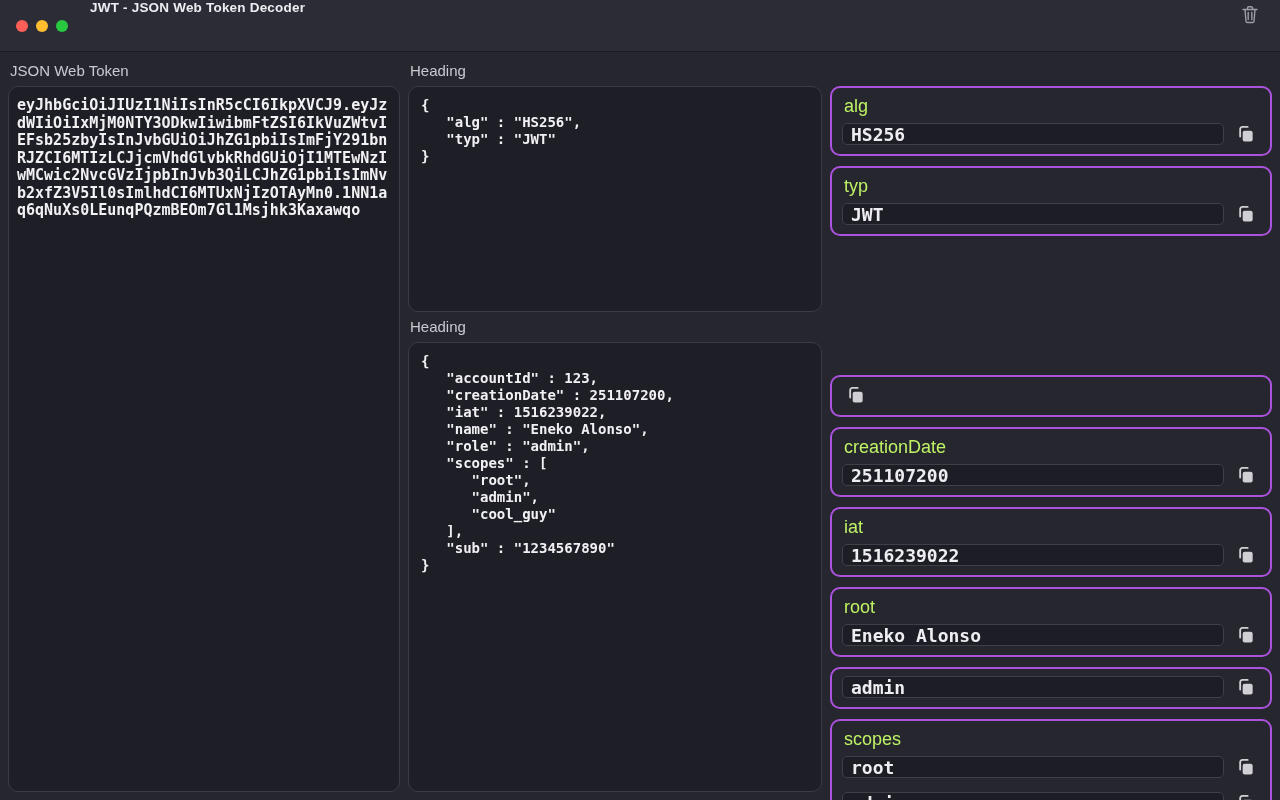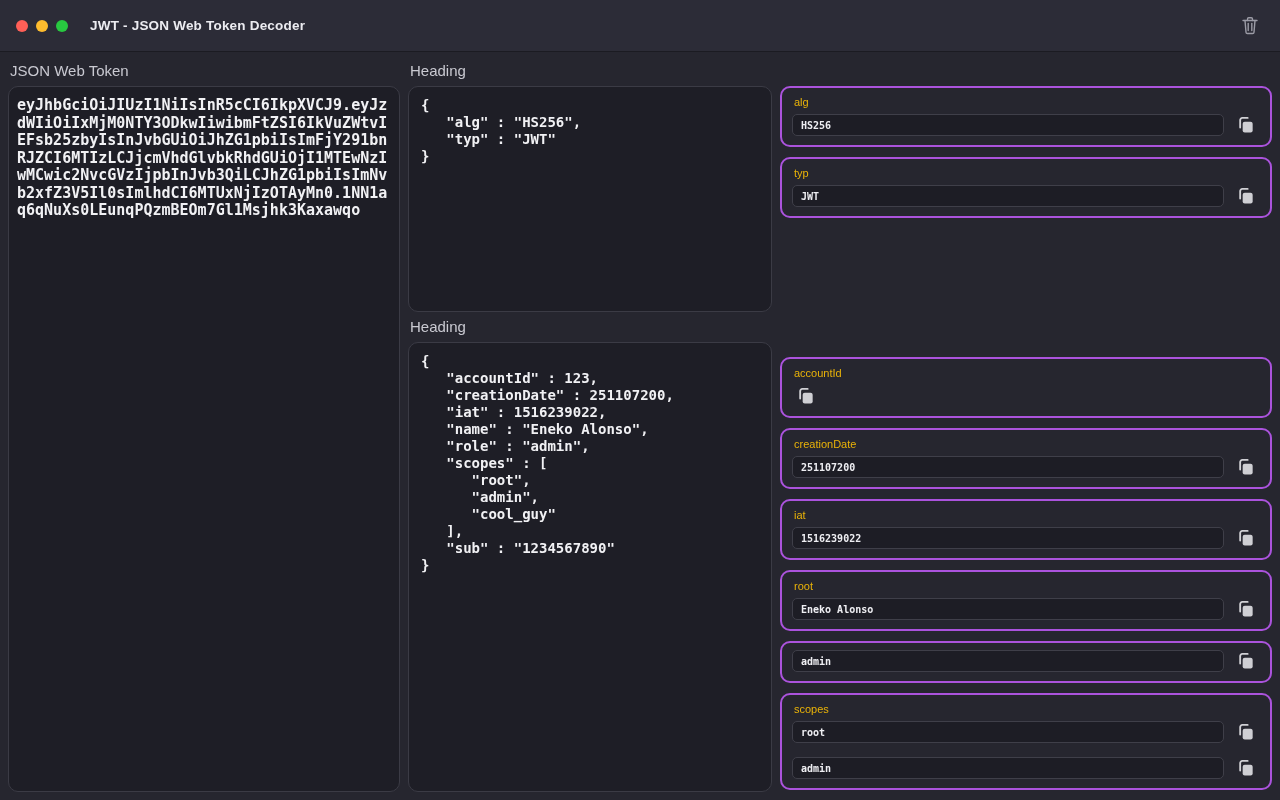--- a/index.html
+++ b/index.html
@@ -9,21 +9,20 @@
     font-family: "Liberation Sans", sans-serif;
     color: #e8e8ee;
   }
 
   
   .titlebar {
     height: 52px;
     background: #2c2c37;
     border-bottom: 1px solid #1b1b22;
     display: flex;
-    align-items: center;
     padding: 0 16px;
   }
   .traffic-lights { display: flex; gap: 8px; align-items: center; }
   .light { width: 12px; height: 12px; border-radius: 50%; display: inline-block; }
   .light.red    { background: #ff5f57; }
   .light.yellow { background: #febc2e; }
   .light.green  { background: #28c840; }
   .window-title {
     margin-left: 22px;
     font-size: 13.5px;
@@ -40,21 +39,21 @@
 
   
   .main {
     display: flex;
     gap: 8px;
     padding: 10px 8px 8px 8px;
     height: 748px;
   }
   .col { display: flex; flex-direction: column; }
   .col-left   { width: 392px; flex: none; }
-  .col-middle { width: 364px; flex: none; }
+  .col-middle { width: 414px; flex: none; }
   .col-right  { flex: 1; padding-top: 24px; }
 
   .section-label {
     font-size: 15px;
     color: #c9c9d1;
     height: 20px;
     margin: 0 0 4px 2px;
   }
   .panel {
     background: #1e1e26;
@@ -96,41 +95,41 @@
   
   .claim-card {
     border: 2px solid #ab53dd;
     border-radius: 10px;
     padding: 6px 10px 8px 10px;
     margin-bottom: 10px;
     background: #26262f;
   }
   .claim-card.gap-top { margin-top: 129px; }
   .claim-label {
-    font-size: 11px;
-    color: #eab308;
+    font-size: 18px;
+    color: #bef264;
     margin: 2px 0 5px 2px;
   }
   .claim-row {
     display: flex;
     align-items: center;
     gap: 8px;
     margin-bottom: 12px;
   }
   .claim-row:last-child { margin-bottom: 0; }
   .claim-value {
     flex: 1;
     height: 22px;
     background: #1d1d25;
     border: 1px solid #3f3f49;
     border-radius: 5px;
     color: #eeeef2;
     font-family: "DejaVu Sans Mono", monospace;
     font-weight: bold;
-    font-size: 10px;
+    font-size: 18px;
     padding: 10px 8px;
     outline: none;
   }
   .copy-btn {
     background: none; border: none; cursor: pointer;
     width: 28px; height: 24px; flex: none;
     display: flex; align-items: center; justify-content: center;
   }
 </style>
 </head>
@@ -207,21 +206,20 @@
         <button class="copy-btn">
           <svg class="copy-icon" width="20" height="20" viewBox="0 0 24 24">
             <rect x="8" y="8" width="12" height="13" rx="2.5" fill="#cfcfd4"></rect>
             <path d="M5 15 V6 a2.5 2.5 0 0 1 2.5-2.5 H14" stroke="#cfcfd4" stroke-width="2.2" fill="none" stroke-linecap="round"></path>
           </svg>
         </button>
       </div>
     </div>
 
     <div class="claim-card gap-top">
-      <div class="claim-label">accountId</div>
       <div class="claim-row">
         <button class="copy-btn">
           <svg class="copy-icon" width="20" height="20" viewBox="0 0 24 24">
             <rect x="8" y="8" width="12" height="13" rx="2.5" fill="#cfcfd4"></rect>
             <path d="M5 15 V6 a2.5 2.5 0 0 1 2.5-2.5 H14" stroke="#cfcfd4" stroke-width="2.2" fill="none" stroke-linecap="round"></path>
           </svg>
         </button>
       </div>
     </div>
 

